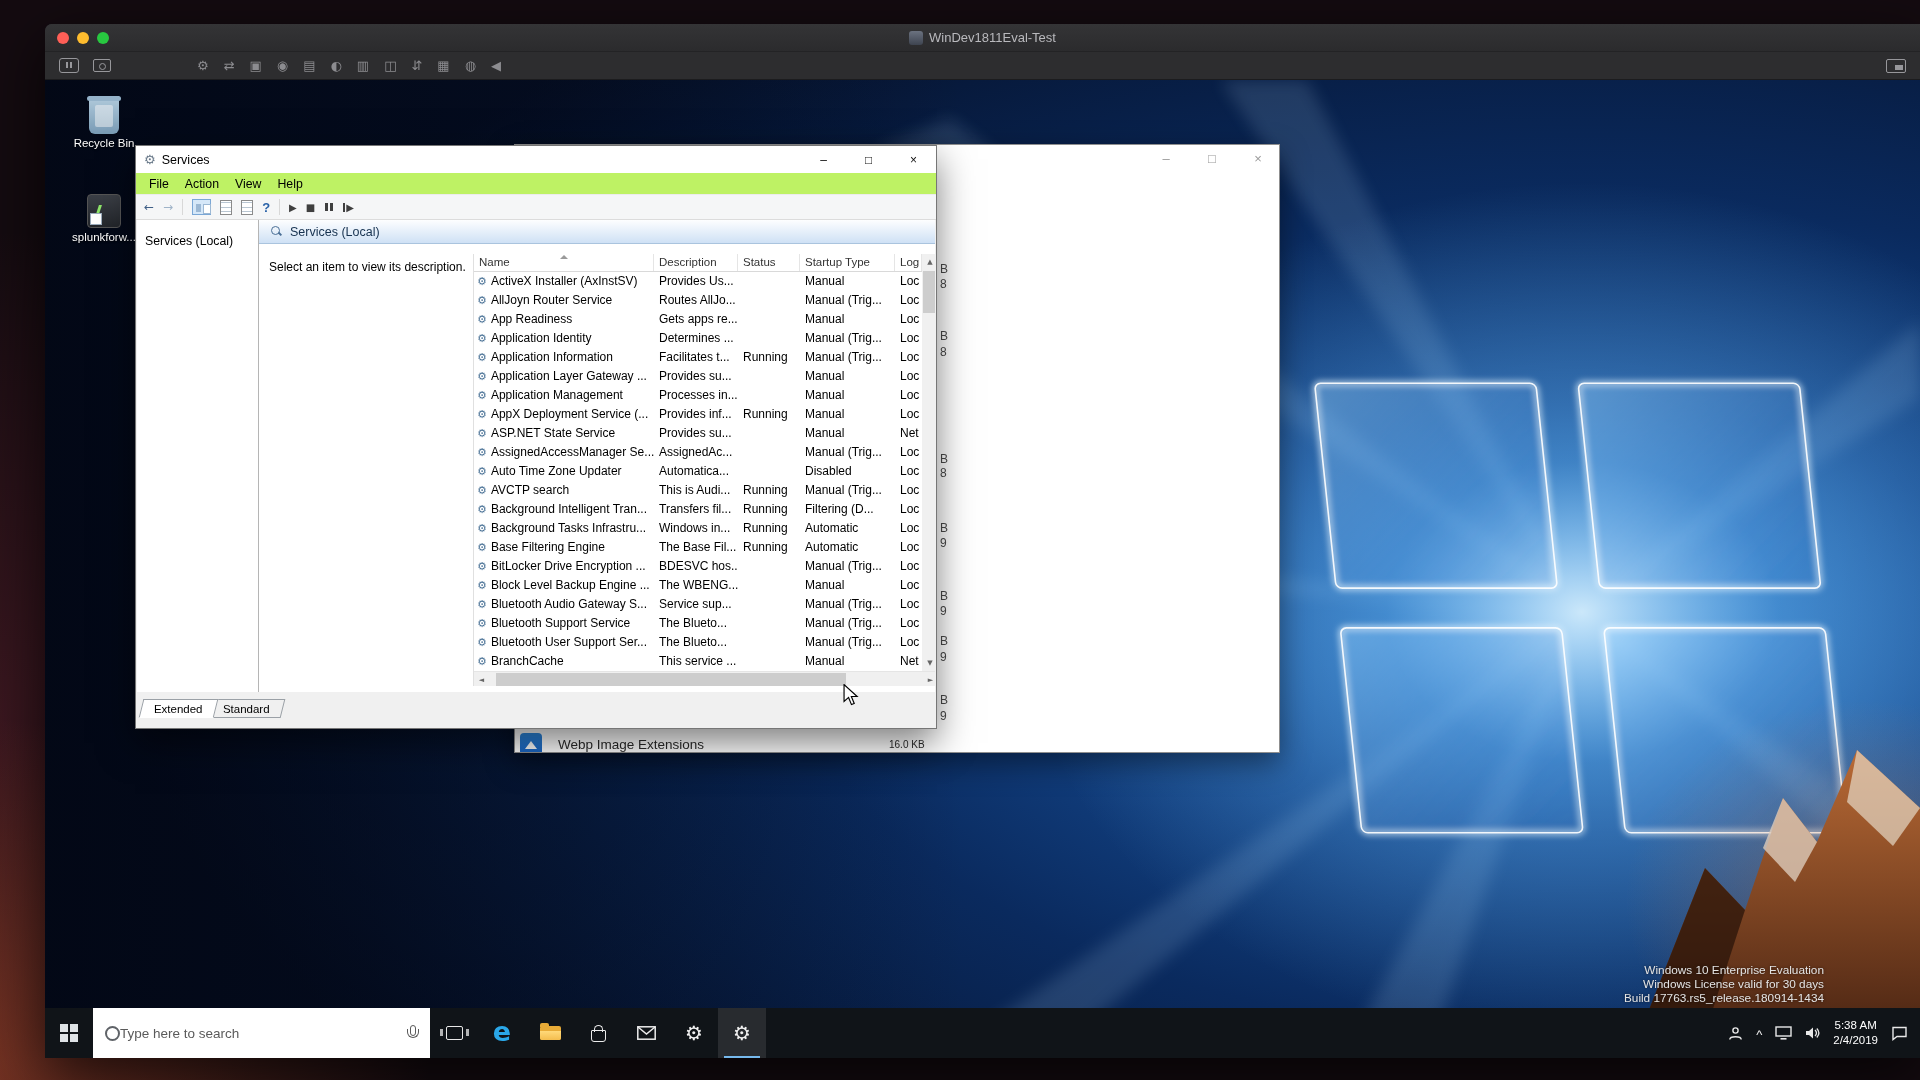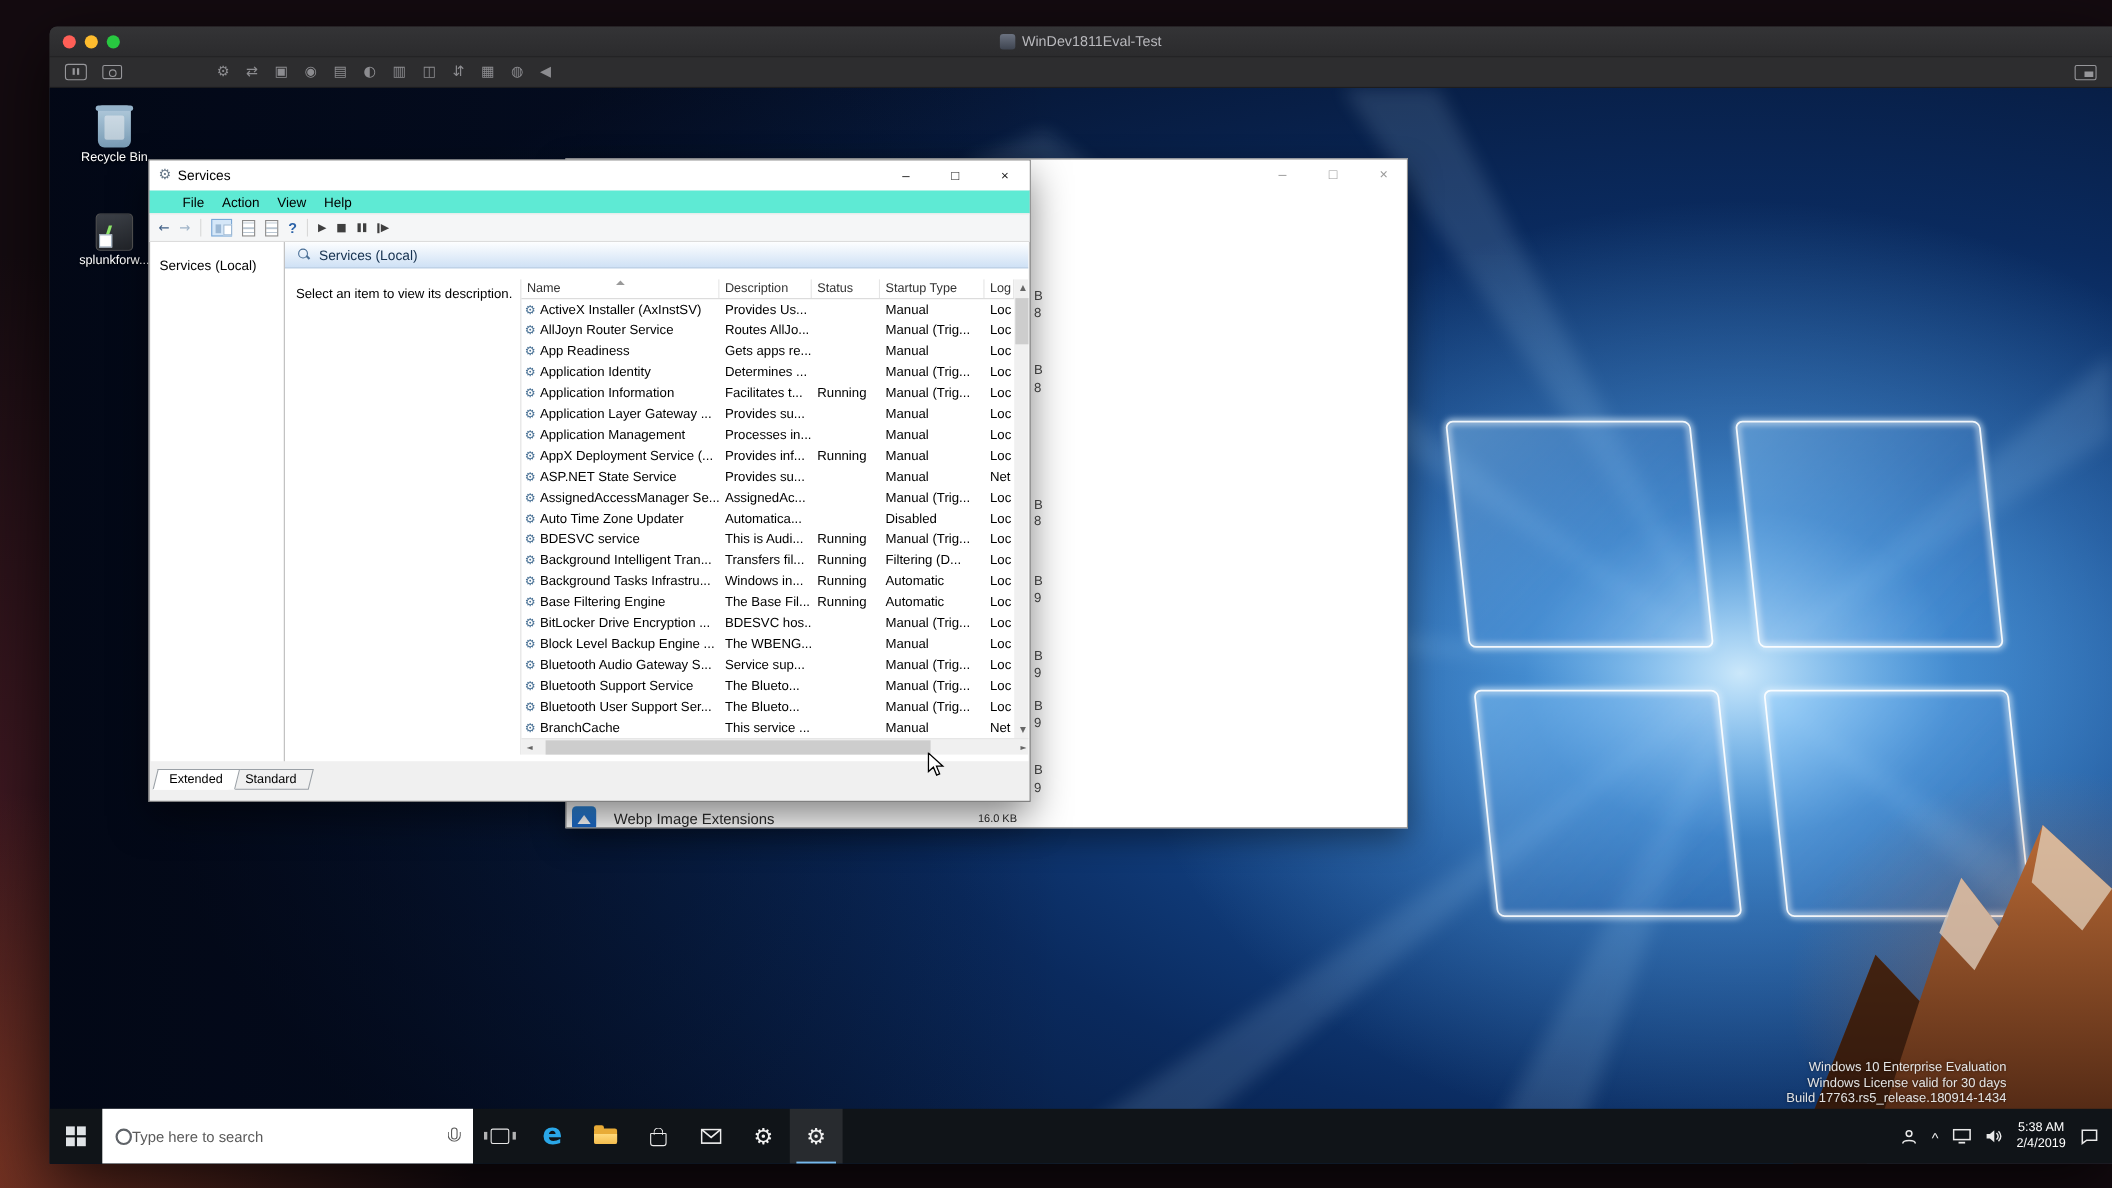--- a/index.html
+++ b/index.html
@@ -61,21 +61,21 @@
   .bg-item-size { position:absolute; left:374px; font-size:10px; color:#2b2b2b; }
   .frag { position:absolute; left:425px; font-size:12px; color:#4a4a4a; }
 
   
   .svc-window { position:absolute; left:90px; top:65px; width:802px; height:584px; background:#f0f0f0; border:1px solid #767676; box-shadow:0 14px 34px rgba(0,0,0,.5); z-index:5; font-size:12px; color:#000; }
   .svc-titlebar { height:27px; background:#fff; display:flex; align-items:center; padding-left:8px; position:relative; }
   .svc-tb-ico { font-family:"DejaVu Sans",sans-serif; color:#6a7a8a; font-size:13px; margin-right:6px; }
   .svc-title { font-size:12.5px; }
   .svc-caption { position:absolute; right:0; top:0; height:27px; display:flex; }
   .svc-caption span { width:45px; height:27px; display:flex; align-items:center; justify-content:center; font-size:12px; color:#111; }
-  .svc-menubar { height:21px; background:#5eead4; display:flex; align-items:center; padding-left:23px; gap:2px; }
+  .svc-menubar { height:21px; background:#bef264; display:flex; align-items:center; padding-left:6px; gap:2px; }
   .menu-item { padding:2px 7px; font-size:12.3px; }
   .svc-toolbar { height:26px; background:#f5f6f7; border-top:1px solid #ececec; border-bottom:1px solid #dcdcdc; display:flex; align-items:center; padding-left:8px; gap:9px; }
   .mmc-glyph { font-family:"DejaVu Sans",sans-serif; font-size:12px; color:#3f5f86; }
   .mmc-fwd { color:#9fb3c8; }
   .mmc-tree { width:19px; height:16px; background:#d5e7f8; border:1px solid #7aa7d6; position:relative; }
   .mmc-tree::before{ content:""; position:absolute; left:3px; top:4px; width:5px; height:8px; background:#9cb8d4; }
   .mmc-tree::after{ content:""; position:absolute; left:10px; top:4px; width:6px; height:8px; background:#fff; border:1px solid #9cb8d4; }
   .mmc-doc { width:12px; height:15px; background:#fff; border:1px solid #8a8a8a;
     background-image:repeating-linear-gradient(#fff 0 3px, #b9c6d2 3px 4px); background-position:0 3px; }
   .mmc-help { font-weight:bold; color:#2a62a8; font-size:13px; }
@@ -469,21 +469,21 @@
                     <span>Auto Time Zone Updater</span>
                   </span>
     <span class="cell">Automatica...</span>
     <span class="cell"></span>
     <span class="cell">Disabled</span>
     <span class="cell">Loc</span>
   </div>
                 <div class="svc-row">
     <span class="cell cell-name">
                     <i class="svc-gear"></i>
-                    <span>BDESVC service</span>
+                    <span>AVCTP search</span>
                   </span>
     <span class="cell">This is Audi...</span>
     <span class="cell">Running</span>
     <span class="cell">Manual (Trig...</span>
     <span class="cell">Loc</span>
   </div>
                 <div class="svc-row">
     <span class="cell cell-name">
                     <i class="svc-gear"></i>
                     <span>Background Intelligent Tran...</span>

